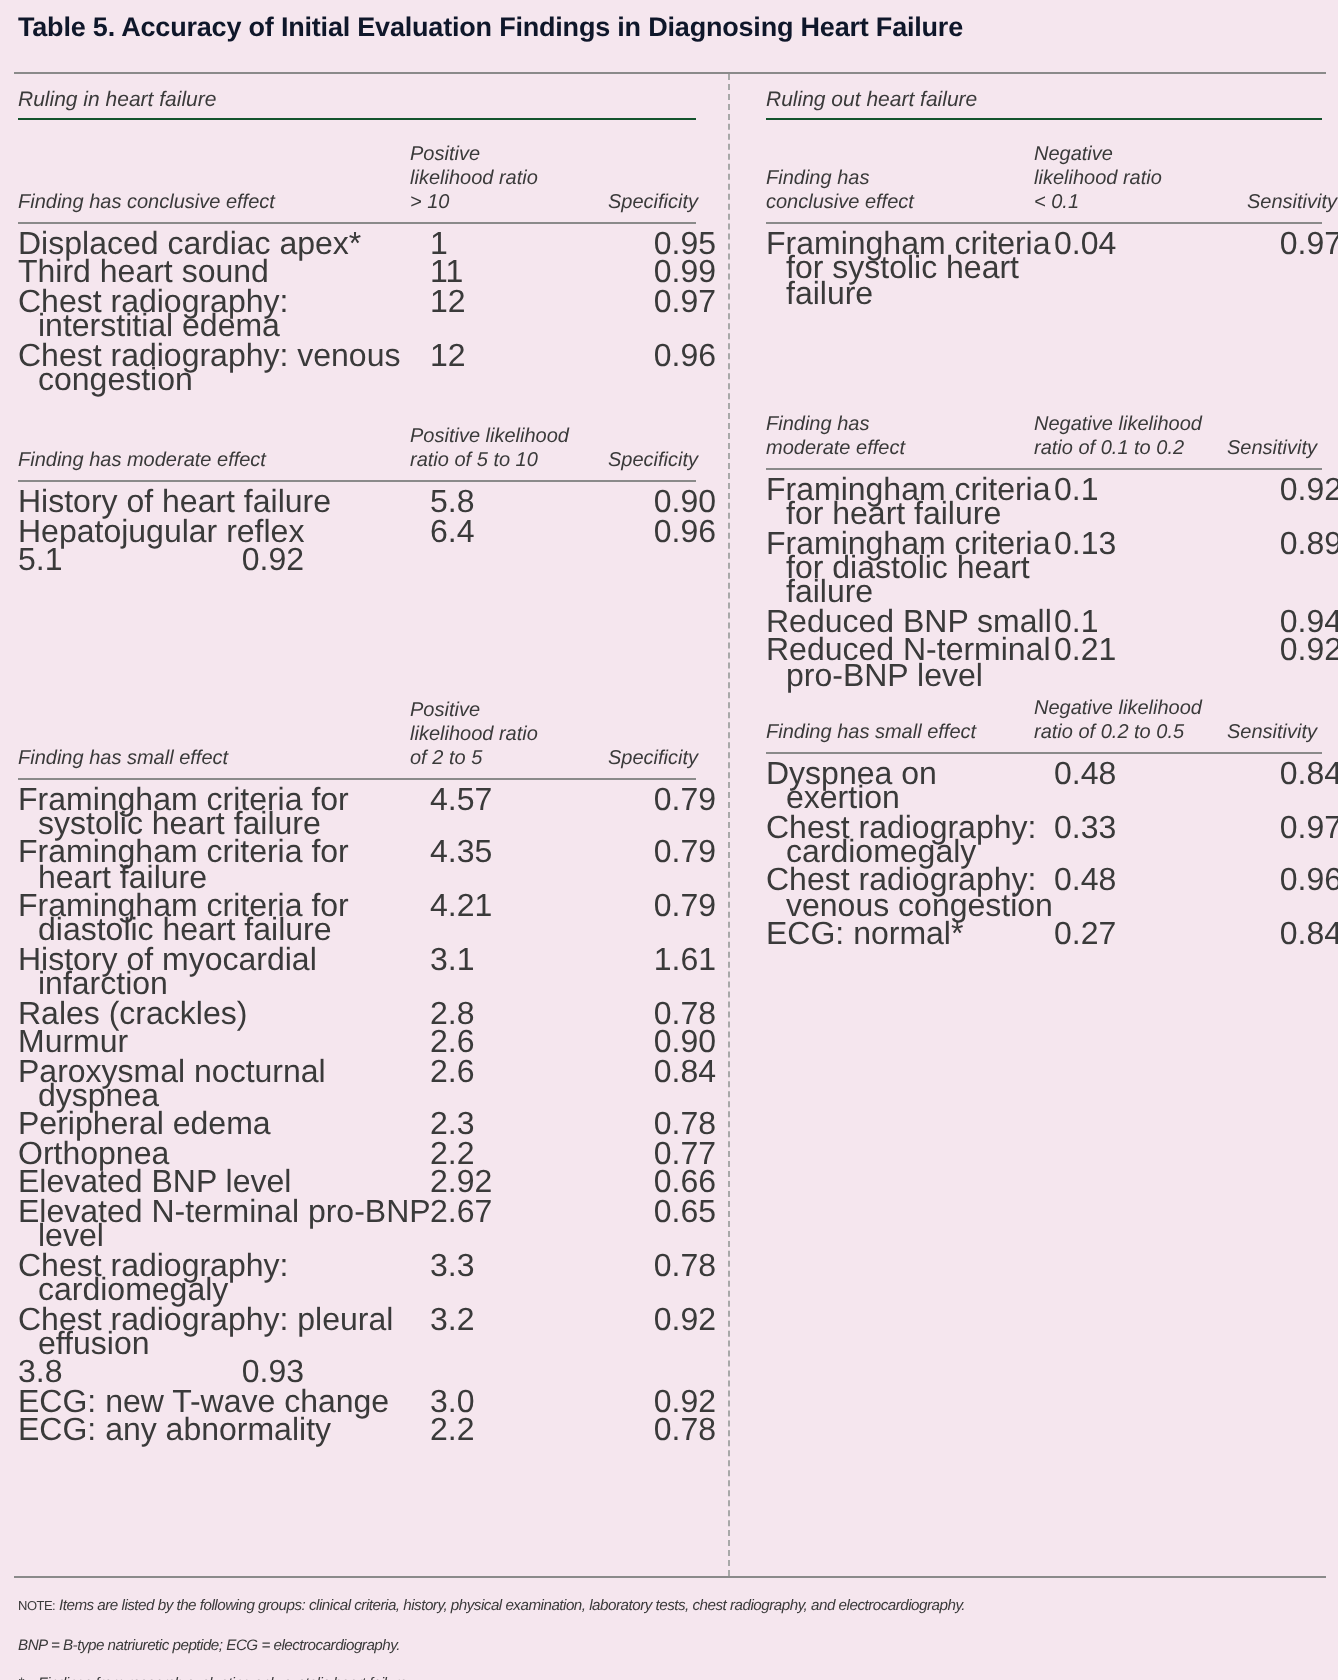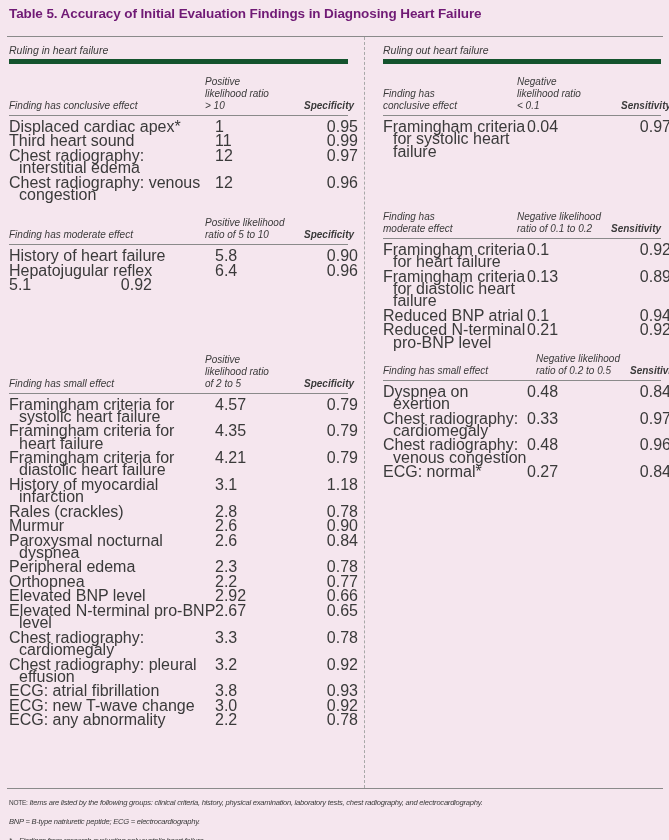--- a/index.html
+++ b/index.html
@@ -1,33 +1,33 @@
 <!DOCTYPE html>
 <html><head>
 <meta charset="utf-8">
 <style>
   html, body { margin:0; padding:0; }
   body { width:669px; height:840px; background:#f5e6ee; font-family:"Liberation Sans", sans-serif; color:#3a3a3a; position:relative; overflow:hidden; }
-  .title { position:absolute; left:9px; top:6px; font-size:13.5px; font-weight:bold; color:#701a75; letter-spacing:-0.1px; }
+  .title { position:absolute; left:9px; top:6px; font-size:13.5px; font-weight:bold; color:#0f172a; letter-spacing:-0.1px; }
   .rule-top { position:absolute; left:7px; right:6px; top:36px; border-top:1.5px solid #8a8a8a; }
   .rule-bottom { position:absolute; left:7px; right:6px; top:788px; border-top:1.5px solid #8a8a8a; }
   .divider { position:absolute; left:364px; top:37px; height:751px; border-left:1.5px dashed #a8a8a8; }
   .panel { position:absolute; top:37px; }
   .panel.left { left:9px; width:339px; }
   .panel.right { left:383px; width:278px; }
-  .section-title { font-style:italic; font-size:10.5px; color:#3a3a3a; padding-top:7px; height:15px; border-bottom:5px solid #14532d; }
+  .section-title { font-style:italic; font-size:10.5px; color:#3a3a3a; padding-top:7px; height:15px; border-bottom:1px solid #14532d; }
   .group { margin-top:0; }
   .ghead { display:flex; align-items:flex-end; border-bottom:1px solid #8a8a8a; padding-bottom:3px; font-style:italic; font-size:10px; line-height:12px; color:#3a3a3a; }
   .row { display:flex; font-size:16px; line-height:12.3px; color:#3a3a3a; margin-bottom:2.2px; }
   .c1 { flex:0 0 auto; }
   .c2 { flex:0 0 auto; }
   .c3 { flex:0 0 auto; }
   .left .c1 { width:196px; } .left .c2 { width:99px; } .left .c3 { width:44px; }
   .right .c1 { width:134px; } .right .c2 { width:94px; } .right .c3 { width:50px; }
-  .left .ghead .c3, .right .ghead .c3 { text-align:right;font-weight:bold; }
+  .left .ghead .c3, .right .ghead .c3 { text-align:center; }
   .row .c3 { text-align:right; }
   .right .row .c3 { padding-left:0; }
   .rows { padding-top:5px; }
   .wrap { padding-left:10px; text-indent:-10px; }
   .notes { position:absolute; left:9px; top:793px; font-size:7.6px; font-style:italic; color:#3a3a3a; line-height:19px; letter-spacing:-0.25px; }
   .notes .sc { font-style:normal; font-size:6.5px; }
 </style>
 </head>
 <body>
 
@@ -110,21 +110,21 @@
           <div class="c3">0.79</div>
         </div>
         <div class="row">
           <div class="c1 wrap">Framingham criteria for diastolic heart failure</div>
           <div class="c2">4.21</div>
           <div class="c3">0.79</div>
         </div>
         <div class="row">
           <div class="c1 wrap">History of myocardial infarction</div>
           <div class="c2">3.1</div>
-          <div class="c3">1.18</div>
+          <div class="c3">1.61</div>
         </div>
         <div class="row">
           <div class="c1 wrap">Rales (crackles)</div>
           <div class="c2">2.8</div>
           <div class="c3">0.78</div>
         </div>
         <div class="row">
           <div class="c1 wrap">Murmur</div>
           <div class="c2">2.6</div>
           <div class="c3">0.90</div>
@@ -158,21 +158,20 @@
           <div class="c1 wrap">Chest radiography: cardiomegaly</div>
           <div class="c2">3.3</div>
           <div class="c3">0.78</div>
         </div>
         <div class="row">
           <div class="c1 wrap">Chest radiography: pleural effusion</div>
           <div class="c2">3.2</div>
           <div class="c3">0.92</div>
         </div>
         <div class="row">
-          <div class="c1 wrap">ECG: atrial fibrillation</div>
           <div class="c2">3.8</div>
           <div class="c3">0.93</div>
         </div>
         <div class="row">
           <div class="c1 wrap">ECG: new T-wave change</div>
           <div class="c2">3.0</div>
           <div class="c3">0.92</div>
         </div>
         <div class="row">
           <div class="c1 wrap">ECG: any abnormality</div>
@@ -212,36 +211,36 @@
           <div class="c1 wrap">Framingham criteria for heart failure</div>
           <div class="c2">0.1</div>
           <div class="c3">0.92</div>
         </div>
         <div class="row">
           <div class="c1 wrap">Framingham criteria for diastolic heart failure</div>
           <div class="c2">0.13</div>
           <div class="c3">0.89</div>
         </div>
         <div class="row">
-          <div class="c1 wrap">Reduced BNP atrial</div>
+          <div class="c1 wrap">Reduced BNP small</div>
           <div class="c2">0.1</div>
           <div class="c3">0.94</div>
         </div>
         <div class="row">
           <div class="c1 wrap">Reduced N-terminal pro-BNP level</div>
           <div class="c2">0.21</div>
           <div class="c3">0.92</div>
         </div>
       </div>
   </div>
 
   <div class="group" style="margin-top:4px;">
     <div class="ghead">
       <div class="c1">Finding has small effect</div>
-      <div class="c2" style="width:86px;margin-right:8px;margin-left:19px;">Negative likelihood ratio of 0.2 to 0.5</div>
+      <div class="c2" style="width:86px;margin-right:8px;">Negative likelihood ratio of 0.2 to 0.5</div>
       <div class="c3">Sensitivity</div>
     </div>
     <div class="rows" id="rg2">
         <div class="row">
           <div class="c1 wrap">Dyspnea on exertion</div>
           <div class="c2">0.48</div>
           <div class="c3">0.84</div>
         </div>
         <div class="row">
           <div class="c1 wrap">Chest radiography: cardiomegaly</div>

